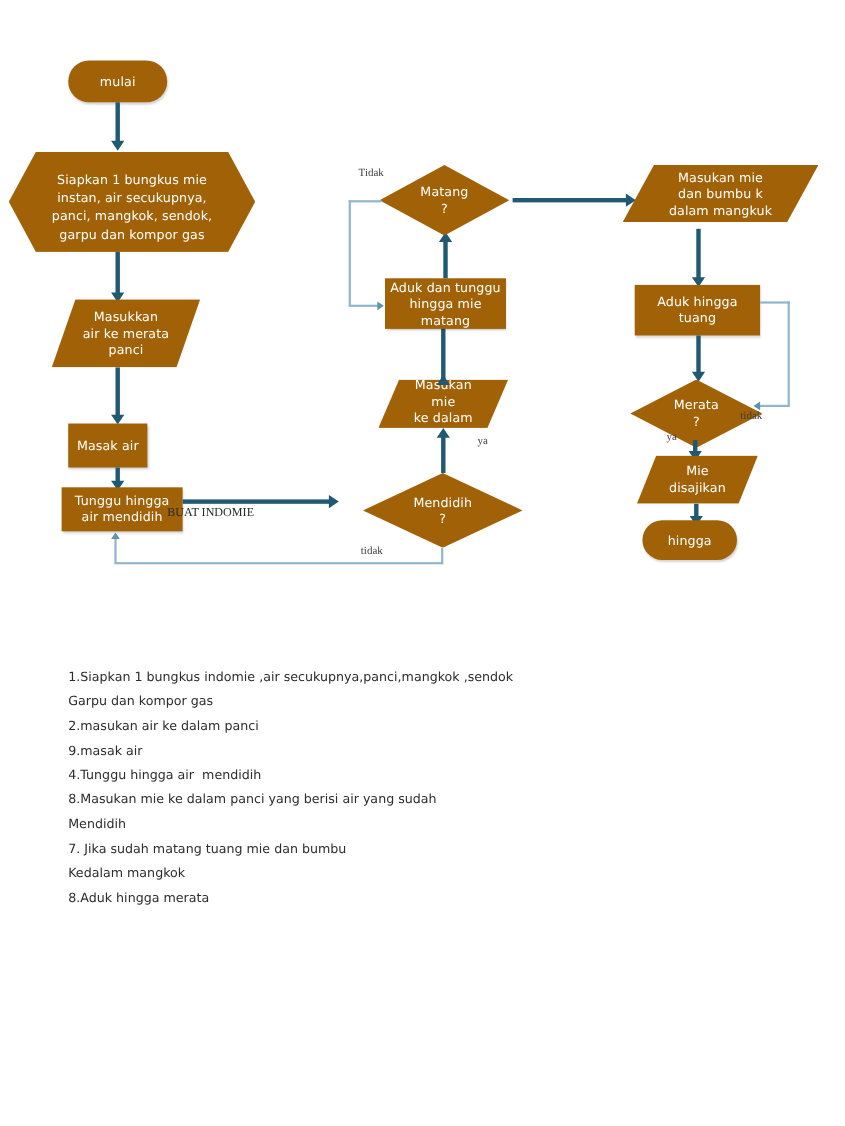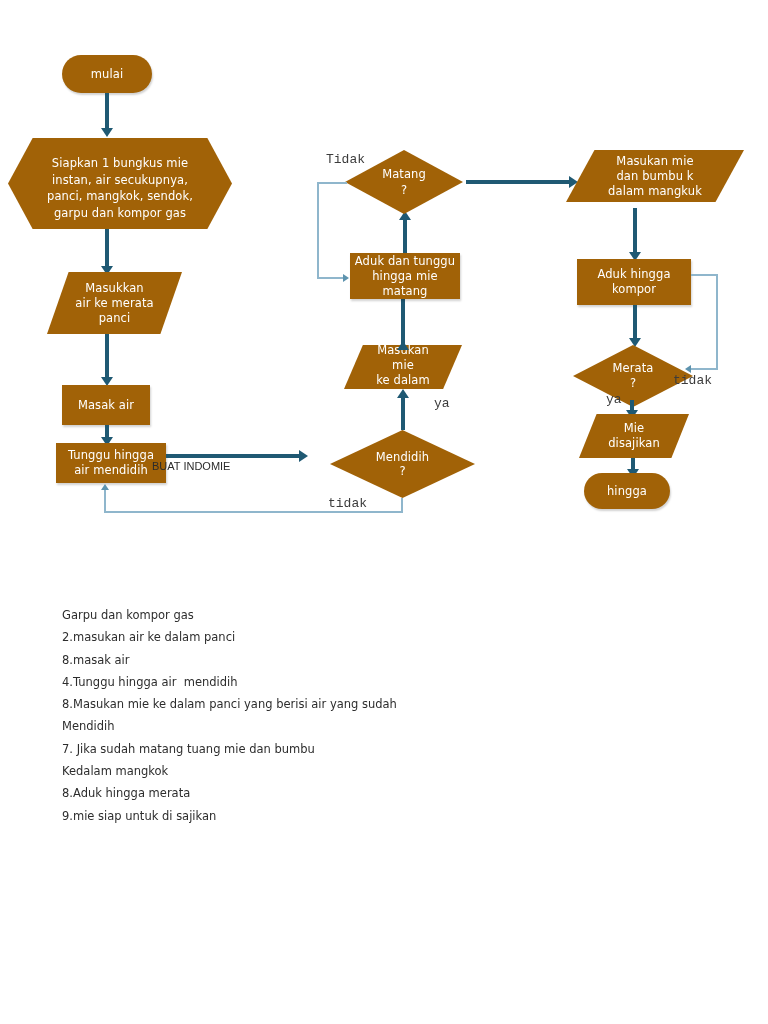--- a/index.html
+++ b/index.html
@@ -119,22 +119,22 @@
   .thead.up {
     border-left: 4px solid transparent;
     border-right: 4px solid transparent;
     border-bottom: 6px solid #5d93ae;
   }
 
   
   .edgelabel {
     position: absolute;
     color: #3c3c3c;
-    font-size: 13px;
-    font-family: Liberation Mono, monospace;
+    font-size: 10px;
+    font-family: Liberation Serif, serif;
     white-space: nowrap;
     text-align: center;
   }
   .title-text {
     position: absolute;
     color: #2b2b2b;
     font-size: 11px;
     font-family: "Liberation Sans", sans-serif;
     white-space: nowrap;
   }
@@ -175,33 +175,33 @@
 
   <div class="node fill para" style="left:47px; top:272px; width:135px; height:62px;">
     <span class="lbl">Masukkan
 air ke merata
 panci</span>
   </div>
 
   <div class="arrow vline" style="left:105px; top:334px; height:44px;"></div>
   <div class="ahead down" style="left:101px; top:377px;"></div>
 
-  <div class="node fill rect" style="left:62px; top:385px; width:88px; height:40px;">
+  <div class="node fill rect" style="left:62px; top:385px; width:72px; height:40px;">
     <span class="lbl">Masak air</span>
   </div>
 
   <div class="arrow vline" style="left:105px; top:425px; height:15px;"></div>
   <div class="ahead down" style="left:101px; top:437px;"></div>
 
   <div class="node fill rect" style="left:56px; top:443px; width:110px; height:40px;">
     <span class="lbl">Tunggu hingga
 air mendidih</span>
   </div>
 
-  <div class="title-text" style="left:152px; top:460px;">BUAT INDOMIE</div>
+  <div class="title-text" style="left:152px; top:460px;font-family:Liberation Serif, serif;">BUAT INDOMIE</div>
 
   <div class="arrow hline" style="left:166px; top:454px; width:135px;"></div>
   <div class="ahead right" style="left:299px; top:450px;"></div>
 
   <div class="node fill dia" style="left:330px; top:430px; width:145px; height:68px;">
     <span class="lbl" style="line-height:14px;">Mendidih
 ?</span>
   </div>
 
   <div class="thin v" style="left:401px; top:498px; height:15px;"></div>
@@ -250,21 +250,21 @@
     <span class="lbl" style="padding:0 14px;">Masukan mie
 dan bumbu k
 dalam mangkuk</span>
   </div>
 
   <div class="arrow vline" style="left:633px; top:208px; height:46px;"></div>
   <div class="ahead down" style="left:629px; top:252px;"></div>
 
   <div class="node fill rect" style="left:577px; top:259px; width:114px; height:46px;">
     <span class="lbl">Aduk hingga
-kompor</span>
+tuang</span>
   </div>
 
   <div class="arrow vline" style="left:633px; top:305px; height:36px;"></div>
   <div class="ahead down" style="left:629px; top:338px;"></div>
 
   <div class="node fill dia" style="left:573px; top:345px; width:120px; height:62px;">
     <span class="lbl" style="line-height:15px;">Merata
 ?</span>
   </div>
 
@@ -284,25 +284,25 @@
   </div>
 
   <div class="arrow vline" style="left:631px; top:458px; height:14px;"></div>
   <div class="ahead down" style="left:627px; top:469px;"></div>
 
   <div class="node fill term" style="left:584px; top:473px; width:86px; height:36px;">
     <span class="lbl">hingga</span>
   </div>
 
   <div id="steps">
+      <div class="step">1.Siapkan 1 bungkus indomie ,air secukupnya,panci,mangkok ,sendok</div>
       <div class="step">Garpu dan kompor gas</div>
       <div class="step">2.masukan air ke dalam panci</div>
-      <div class="step">8.masak air</div>
+      <div class="step">9.masak air</div>
       <div class="step">4.Tunggu hingga air  mendidih</div>
       <div class="step">8.Masukan mie ke dalam panci yang berisi air yang sudah</div>
       <div class="step">Mendidih</div>
       <div class="step">7. Jika sudah matang tuang mie dan bumbu</div>
       <div class="step">Kedalam mangkok</div>
       <div class="step">8.Aduk hingga merata</div>
-      <div class="step">9.mie siap untuk di sajikan</div>
     </div>
 
 </div>
 
 </body></html>

